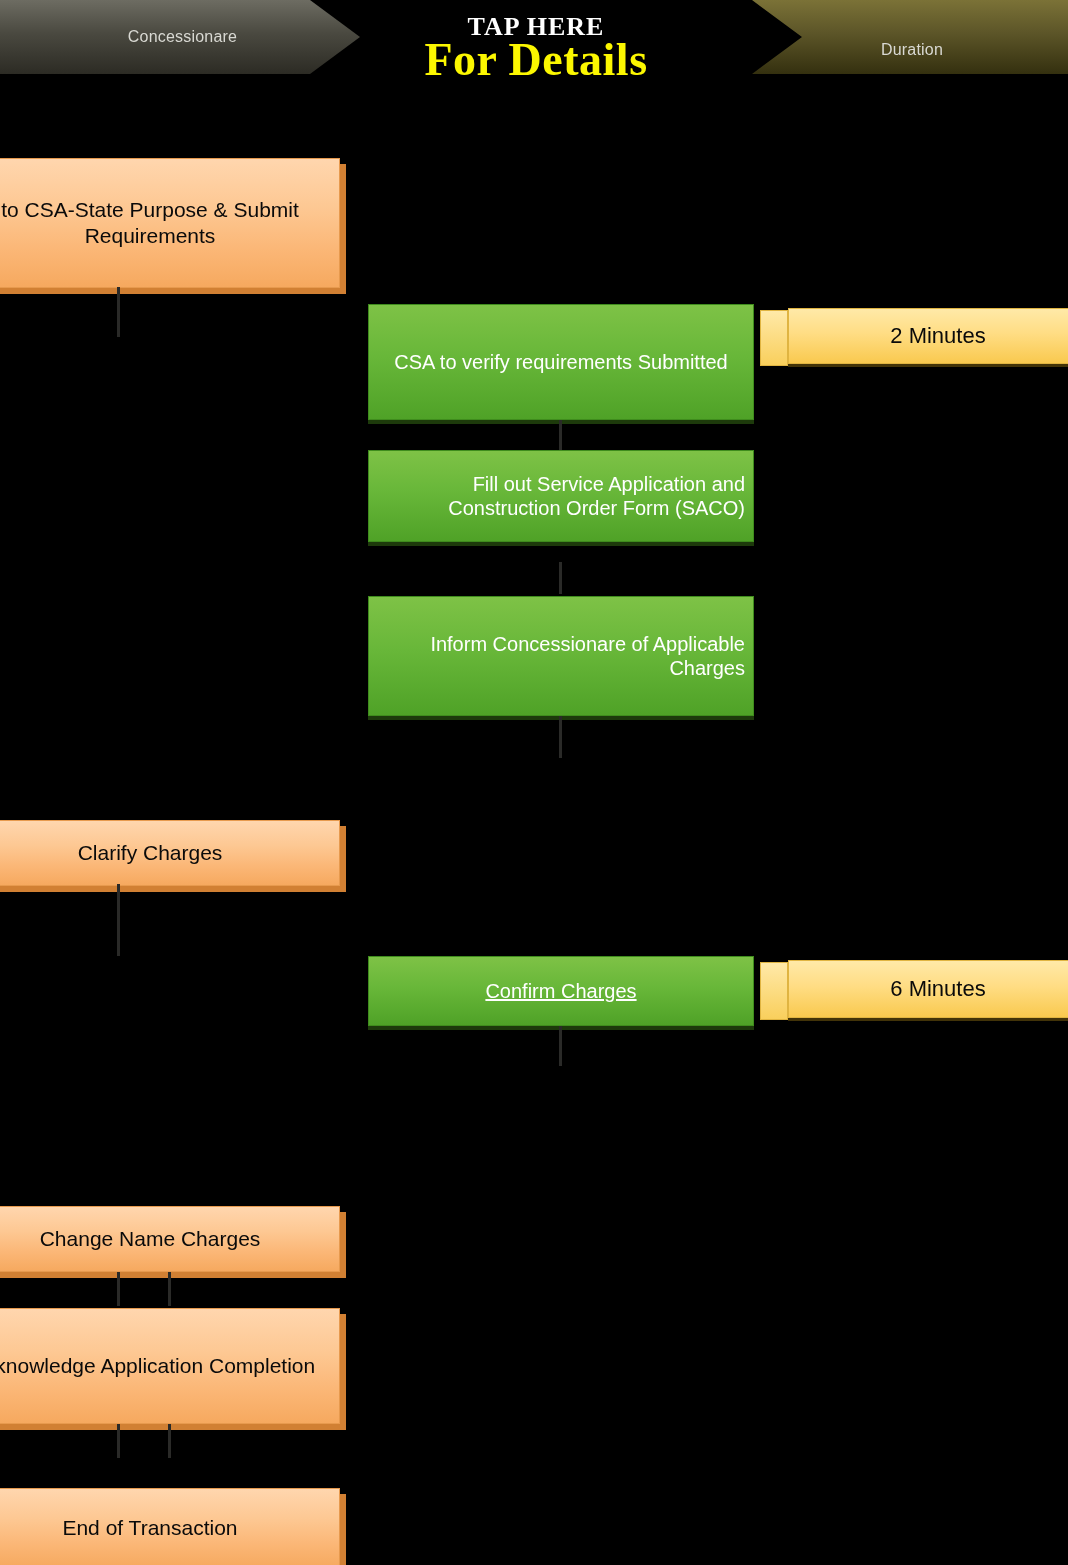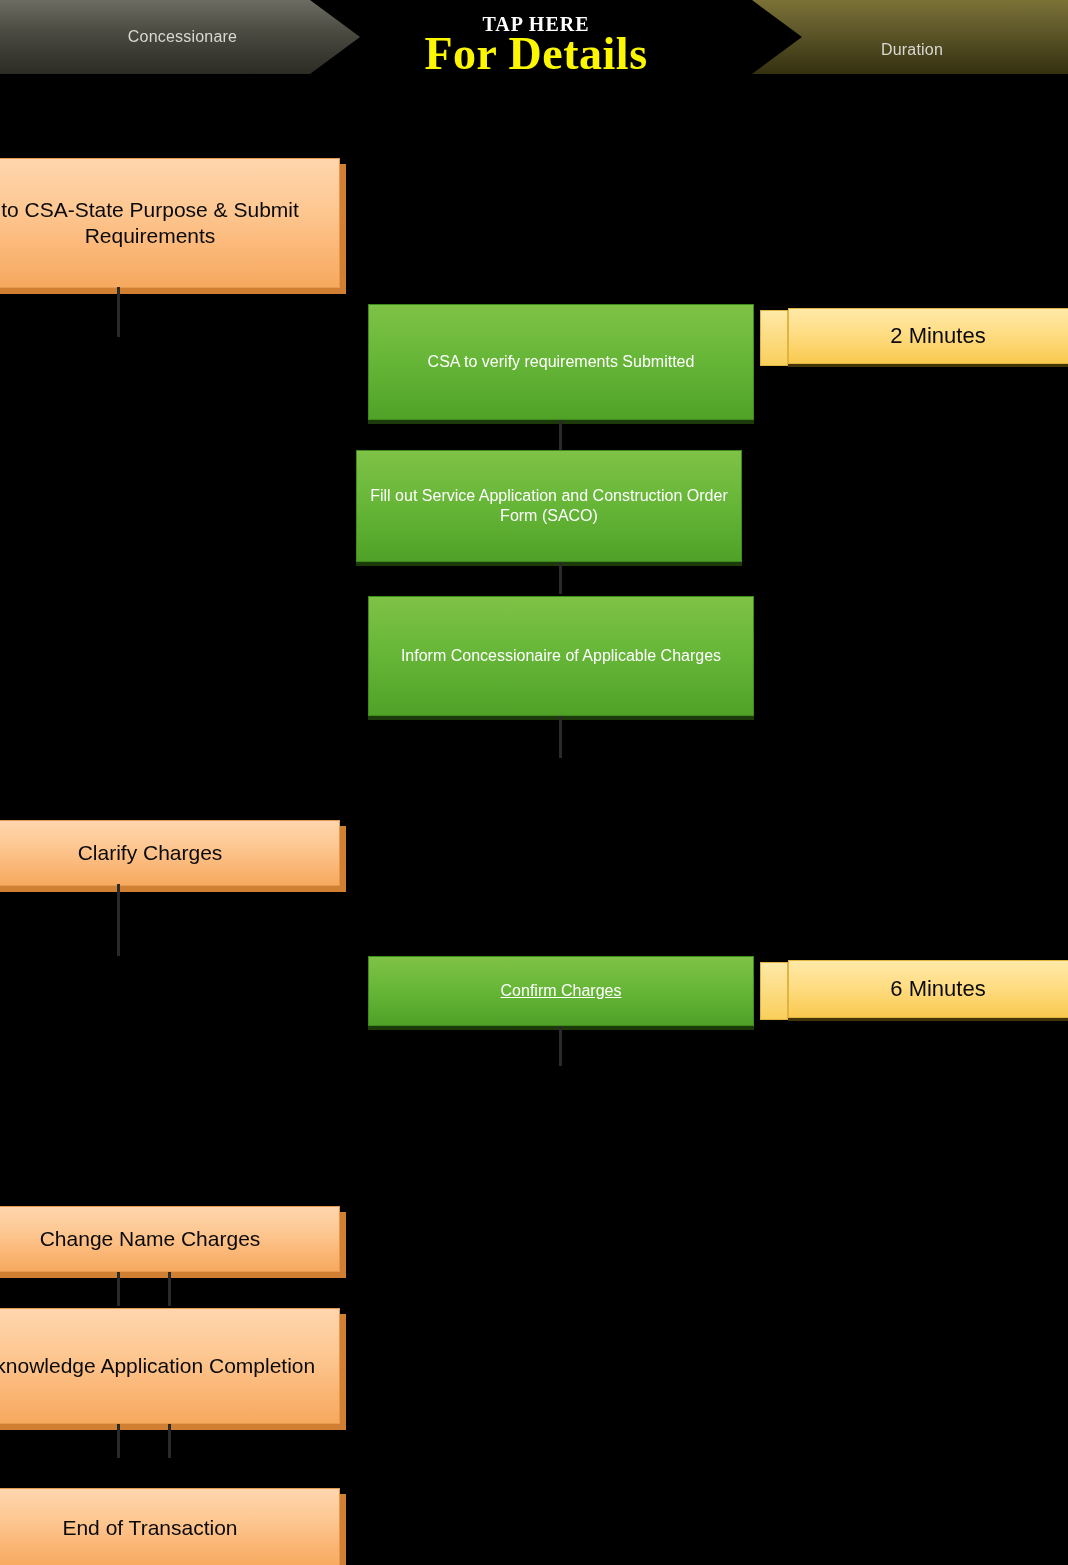--- a/index.html
+++ b/index.html
@@ -61,21 +61,21 @@
     position: absolute;
     left: 386px; top: 14px;
     width: 300px;
     text-align: center;
     z-index: 20;
     pointer-events: none;
   }
   .tap-line1 {
     font-family: "Liberation Serif", serif;
     font-weight: bold;
-    font-size: 20px;
+    font-size: 26px;
     color: #ffffff;
     letter-spacing: 1px;
     -webkit-text-stroke: 4px #000;
     paint-order: stroke fill;
     line-height: 1;
   }
   .tap-line2 {
     font-family: "Liberation Serif", serif;
     font-weight: bold;
     font-size: 46px;
@@ -104,22 +104,23 @@
     border: 1px solid #e79a4e;
     color: #0a0a0a;
     font-size: 21px;
     box-shadow: 6px 6px 0 0 rgba(246,150,60,0.85);
   }
   
   .node.green {
     background: linear-gradient(to bottom, #7ec246 0%, #68b739 45%, #4fa227 100%);
     border: 1px solid #3f8c1d;
     color: #ffffff;
-    font-size: 16px;
+    font-size: 20px;
     box-shadow: 0 4px 0 0 rgba(32,64,12,0.9);
+    text-align: right;
   }
   
   .node.yellow {
     background: linear-gradient(to bottom, #ffe9a8 0%, #ffdd84 45%, #f9c94f 100%);
     border: 1px solid #e0b441;
     color: #0a0a0a;
     font-size: 22px;
     box-shadow: 0 3px 0 0 rgba(120,92,14,0.55);
   }
   .dur-tab {
@@ -180,26 +181,26 @@
 </div>
 
 <div class="node orange" style="left:-40px; top:1488px; width:380px; height:80px;">
   <span class="node-text">End of Transaction</span>
 </div>
 
 <div class="node green" style="left:368px; top:304px; width:386px; height:116px;">
   <span class="node-text">CSA to verify requirements Submitted</span>
 </div>
 
-<div class="node green" style="left:356px; top:450px; width:386px; height:112px;">
+<div class="node green" style="left:368px; top:450px; width:386px; height:92px;">
   <span class="node-text">Fill out Service Application and Construction Order Form (SACO)</span>
 </div>
 
 <div class="node green" style="left:368px; top:596px; width:386px; height:120px;">
-  <span class="node-text">Inform Concessionaire of Applicable Charges</span>
+  <span class="node-text">Inform Concessionare of Applicable Charges</span>
 </div>
 
 <div class="node green" style="left:368px; top:956px; width:386px; height:70px;text-decoration:underline;">
   <span class="node-text">Confirm Charges</span>
 </div>
 
 <div class="dur-tab" style="left:760px; top:310px; width:28px; height:56px;"></div>
 <div class="node yellow" style="left:788px; top:308px; width:300px; height:56px;">
   <span class="node-text">2 Minutes</span>
 </div>

